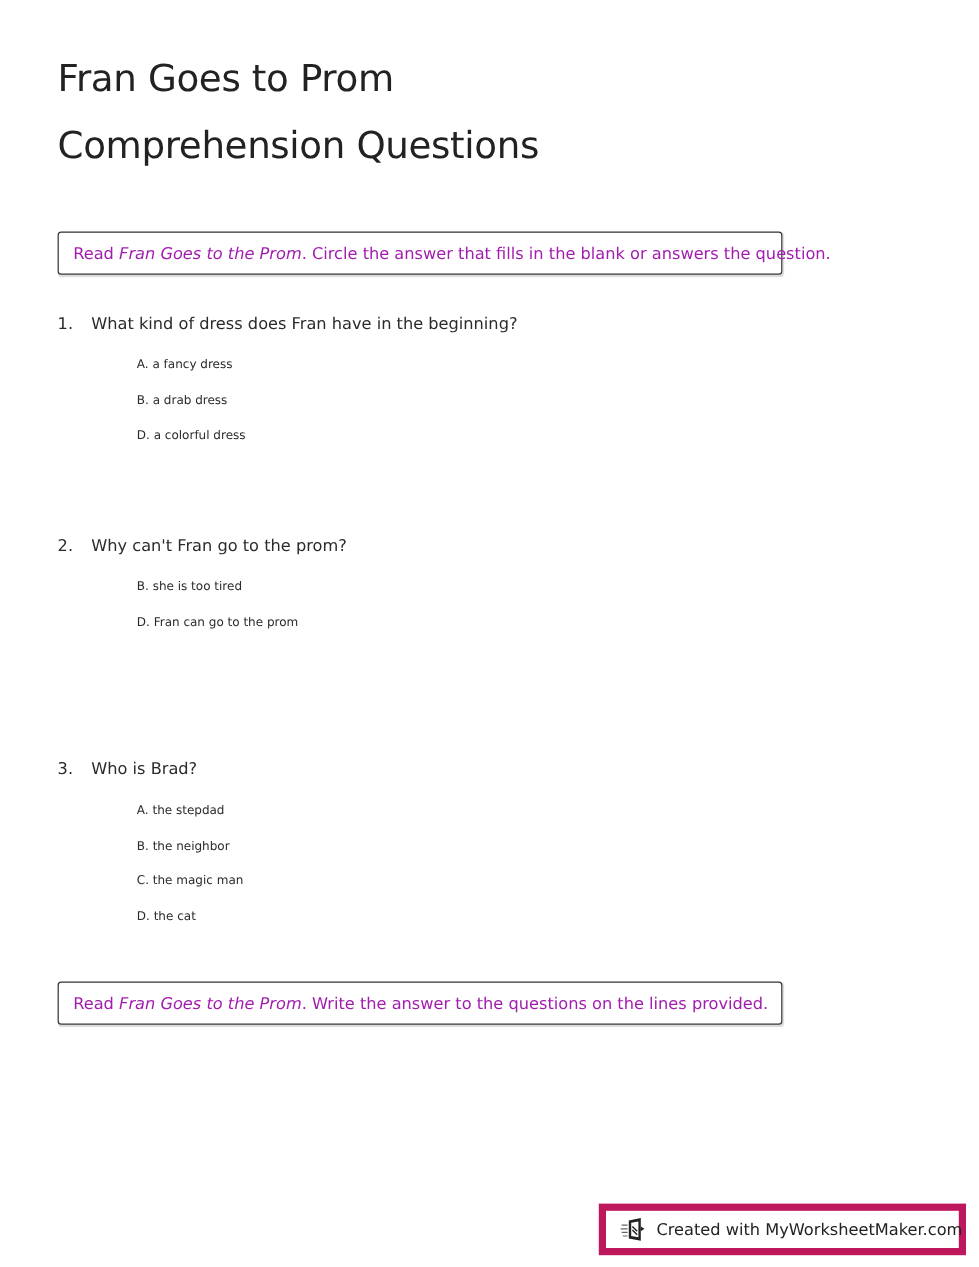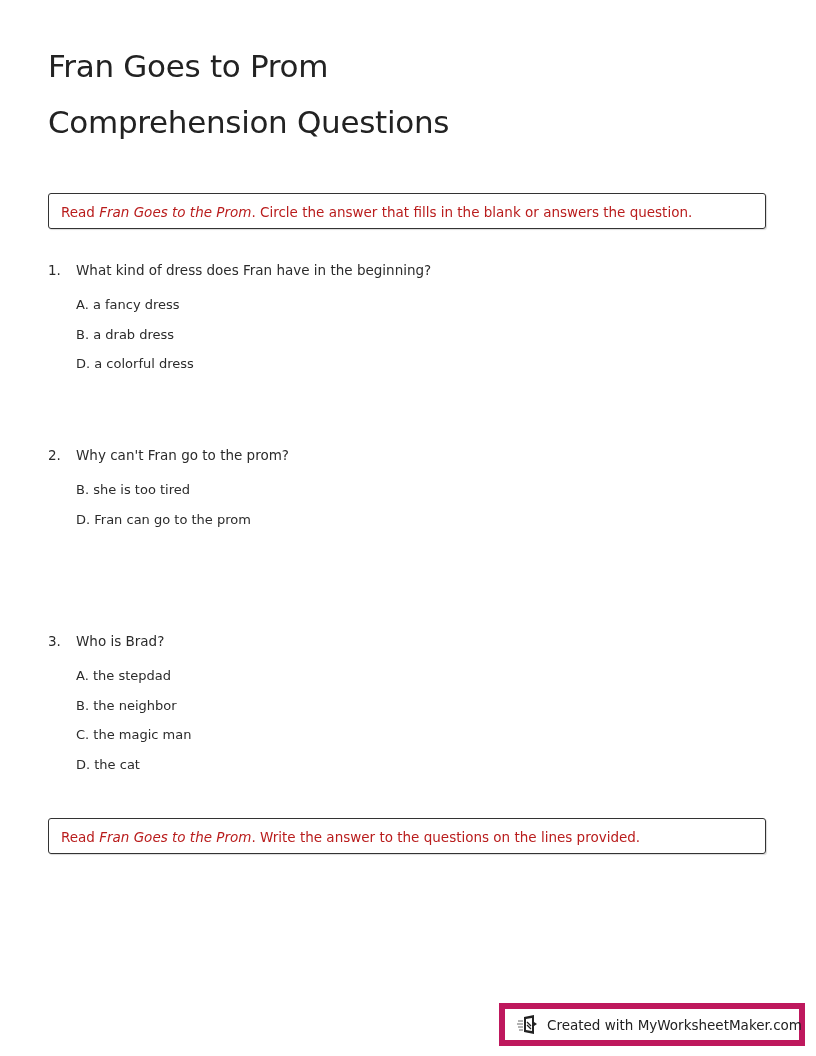--- a/index.html
+++ b/index.html
@@ -7,33 +7,33 @@
       width: 816px; height: 1056px; position: relative; overflow: hidden;
       font-family: "DejaVu Sans", sans-serif; color: #2b2b2b;
     }
     .title {
       position: absolute; left: 48px; font-size: 31px; font-weight: normal;
       color: #222; letter-spacing: -0.3px; margin: 0; white-space: nowrap;
     }
     .title.t1 { top: 48px; }
     .title.t2 { top: 104px; }
     .instr {
-      position: absolute; left: 48px; width: 718px; height: 36px;
+      position: absolute; left: 48px; width: 604px; height: 36px;
       border: 1px solid #333; border-radius: 3px; box-sizing: border-box;
-      font-size: 13.5px; line-height: 36px; padding-left: 12px; color: #b91c1c;
+      font-size: 13.5px; line-height: 36px; padding-left: 12px; color: #a21caf;
       box-shadow: 1px 1px 1px rgba(0,0,0,0.15); white-space: nowrap;
     }
     .instr i { font-style: italic; }
     .instr.i1 { top: 193px; }
     .instr.i2 { top: 818px; }
     .question { position: absolute; left: 48px; }
     .q-line { font-size: 13.5px; white-space: nowrap; }
     .q-num { display: inline-block; width: 28px; }
     .choices { margin-top: 18px; padding-left: 28px; }
-    .choice { font-size: 13px; height: 29.5px; line-height: 18px; white-space: nowrap; }
+    .choice { font-size: 10px; height: 29.5px; line-height: 18px; white-space: nowrap; margin-left: 38px; }
     .q1 { top: 262px; }
     .q2 { top: 447px; }
     .q3 { top: 633px; }
     .footer {
       position: absolute; left: 499px; top: 1003px; width: 306px; height: 43px;
       border: 6px solid #be185d; box-sizing: border-box; display: flex; align-items: center;
       padding-left: 12px; font-size: 13.5px; color: #222; white-space: nowrap;
     }
     .footer .logo { width: 22px; height: 22px; margin-right: 8px; }
   </style>

